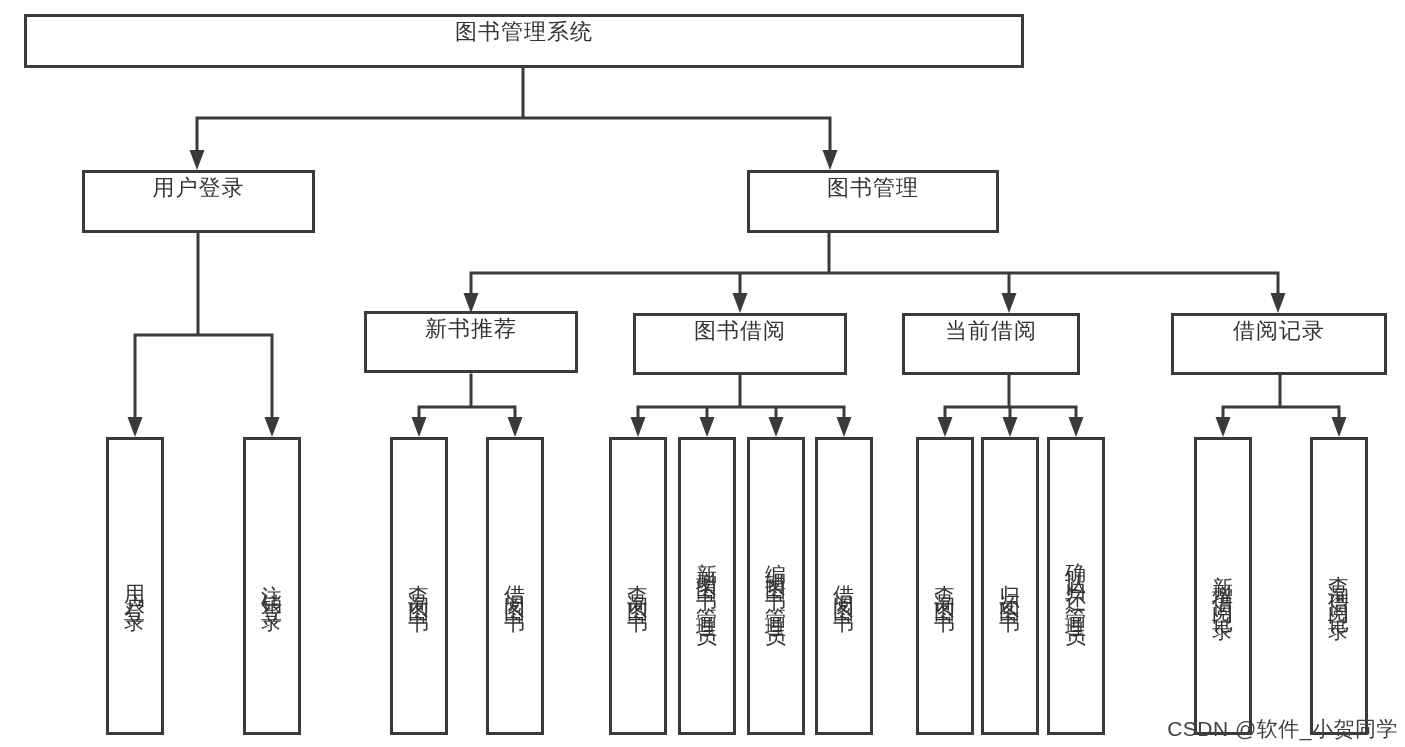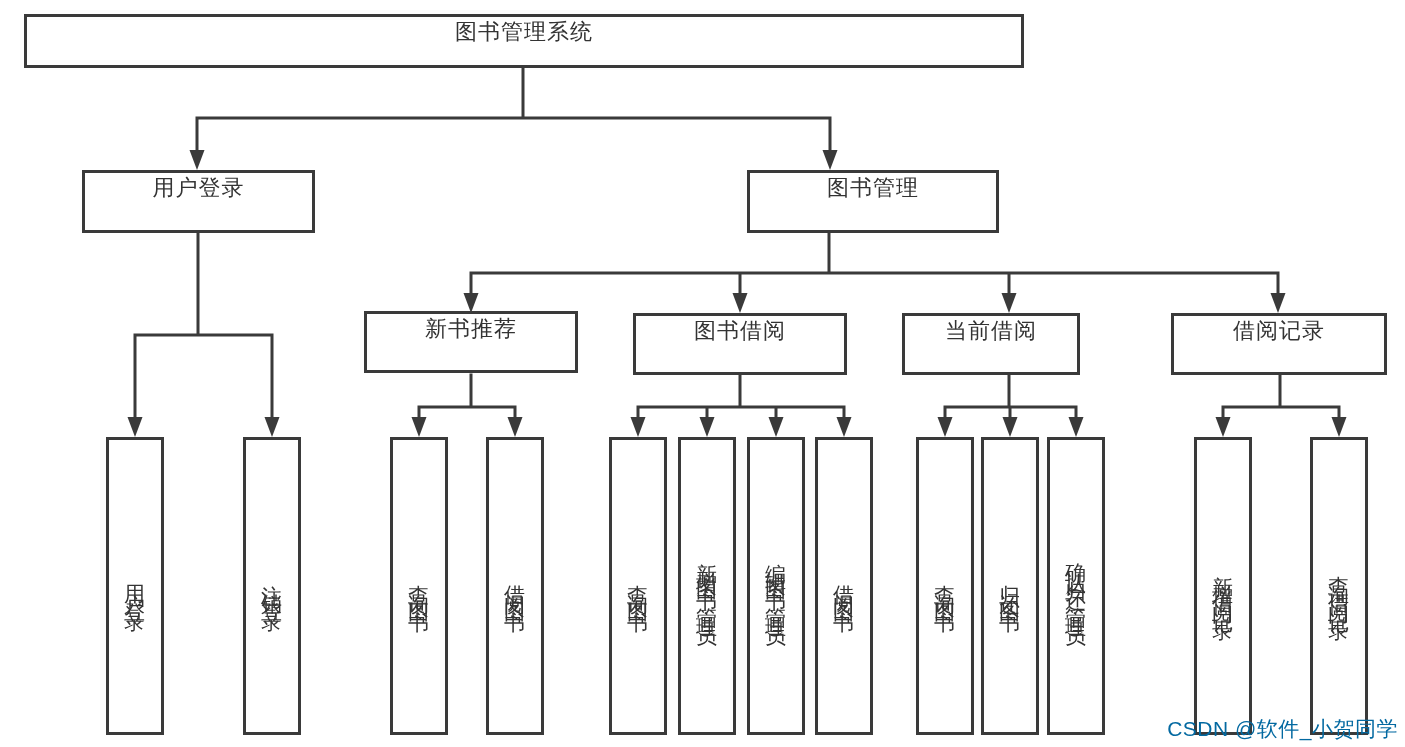--- a/index.html
+++ b/index.html
@@ -35,21 +35,21 @@
     font-size:21px;
     line-height:1;
     letter-spacing:9px;
     white-space:nowrap;
   }
   .watermark{
     position:absolute;
     right:7px;bottom:4px;
     font-size:21px;
     letter-spacing:0.5px;
-    color:#0369a1;
+    color:#404040;
     white-space:nowrap;
   }
 </style>
 </head>
 <body>
 
 <div class="canvas">
 
   <svg class="connectors" width="1405" height="747" viewBox="0 0 1405 747" aria-hidden="true">
     <path fill="none" stroke="#3a3a3a" stroke-width="3" stroke-linecap="square" d="M523 68 V118

